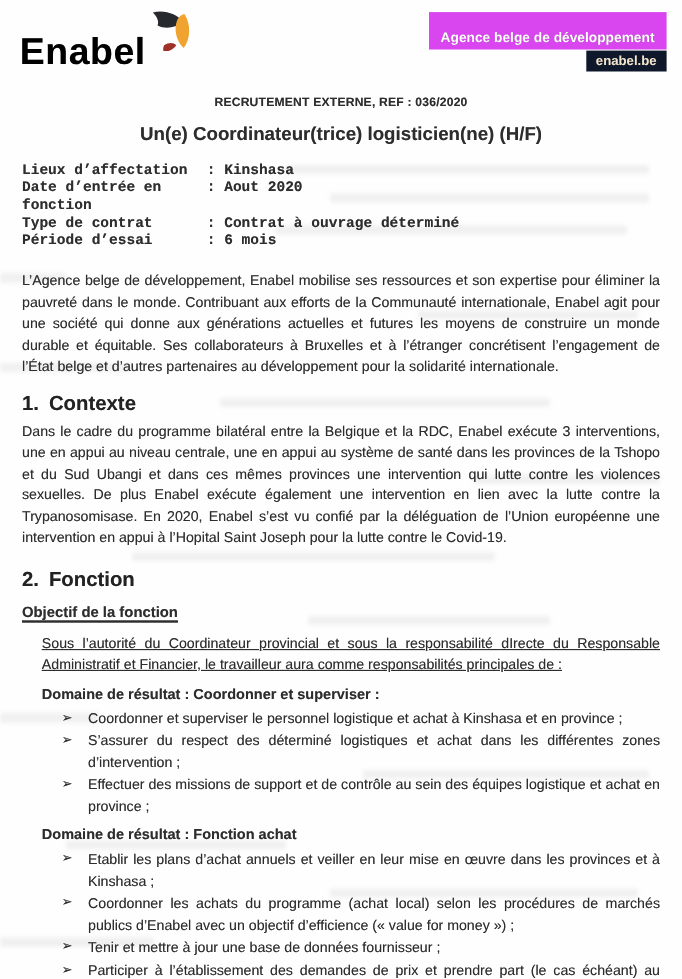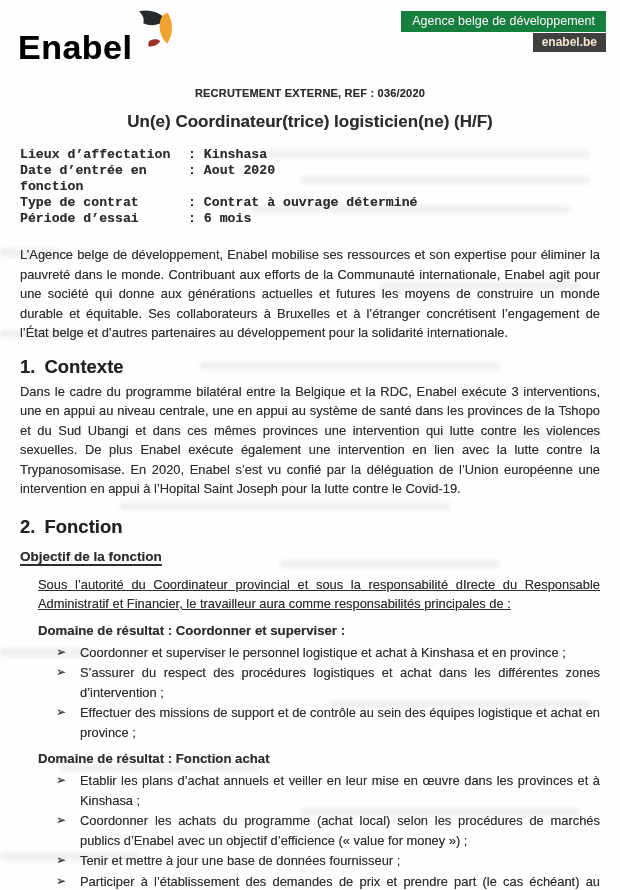--- a/index.html
+++ b/index.html
@@ -11,22 +11,22 @@
   }
   .content { position:relative; z-index:1; }
 
   
   .header { display:flex; justify-content:space-between; align-items:flex-start; padding:8px 14px 0 18px; }
   .logo { display:flex; align-items:flex-end; }
   .brand { font-size:34px; font-weight:bold; color:#000000; letter-spacing:.5px; line-height:42px; }
   .logo-mark { width:46px; height:44px; margin-left:1px; margin-bottom:16px; }
 
   .badges { display:flex; flex-direction:column; align-items:flex-end; margin-top:3px; }
-  .badge-orange { background:#15803d; color:#ffffff; font-weight:normal; font-size:12.5px; padding:3px 11px 4px; }
-  .badge-red { background:#404040; color:#F3E6CF; font-weight:bold; font-size:12px; padding:2px 9px 3px; margin-top:1px; }
+  .badge-orange { background:#d946ef; color:#ffffff; font-weight:bold; font-size:12.5px; padding:16px 11px 4px; }
+  .badge-red { background:#0f172a; color:#F3E6CF; font-weight:bold; font-size:12px; padding:2px 9px 3px; margin-top:1px; }
 
   
   .title { text-align:center; font-weight:bold; font-size:11px; margin-top:19px; letter-spacing:.2px; }
   .subtitle { text-align:center; font-weight:bold; font-size:17px; margin-top:13px; }
 
   
   .details { margin:15px 20px 0; font-weight:bold; font-size:13.2px; }
   .drow { display:flex; line-height:16px;font-family:Liberation Mono, monospace; }
   .dlabel { width:168px; flex:0 0 168px; }
 
@@ -128,21 +128,21 @@
     <p class="para obj-body">Sous l’autorité du Coordinateur provincial et sous la responsabilité dIrecte du Responsable Administratif et Financier, le travailleur aura comme responsabilités principales de :</p>
 
     <div class="domain-h">Domaine de résultat : Coordonner et superviser :</div>
     <ul class="bullets">
       <li>
         <span class="marker">➢</span>
         <span>Coordonner et superviser le personnel logistique et achat à Kinshasa et en province ;</span>
       </li>
       <li>
         <span class="marker">➢</span>
-        <span>S’assurer du respect des procédures logistiques et achat dans les différentes zones d’intervention ;</span>
+        <span>S’assurer du respect des déterminé logistiques et achat dans les différentes zones d’intervention ;</span>
       </li>
       <li>
         <span class="marker">➢</span>
         <span>Effectuer des missions de support et de contrôle au sein des équipes logistique et achat en province ;</span>
       </li>
     </ul>
 
     <div class="domain-h">Domaine de résultat : Fonction achat</div>
     <ul class="bullets">
       <li>

